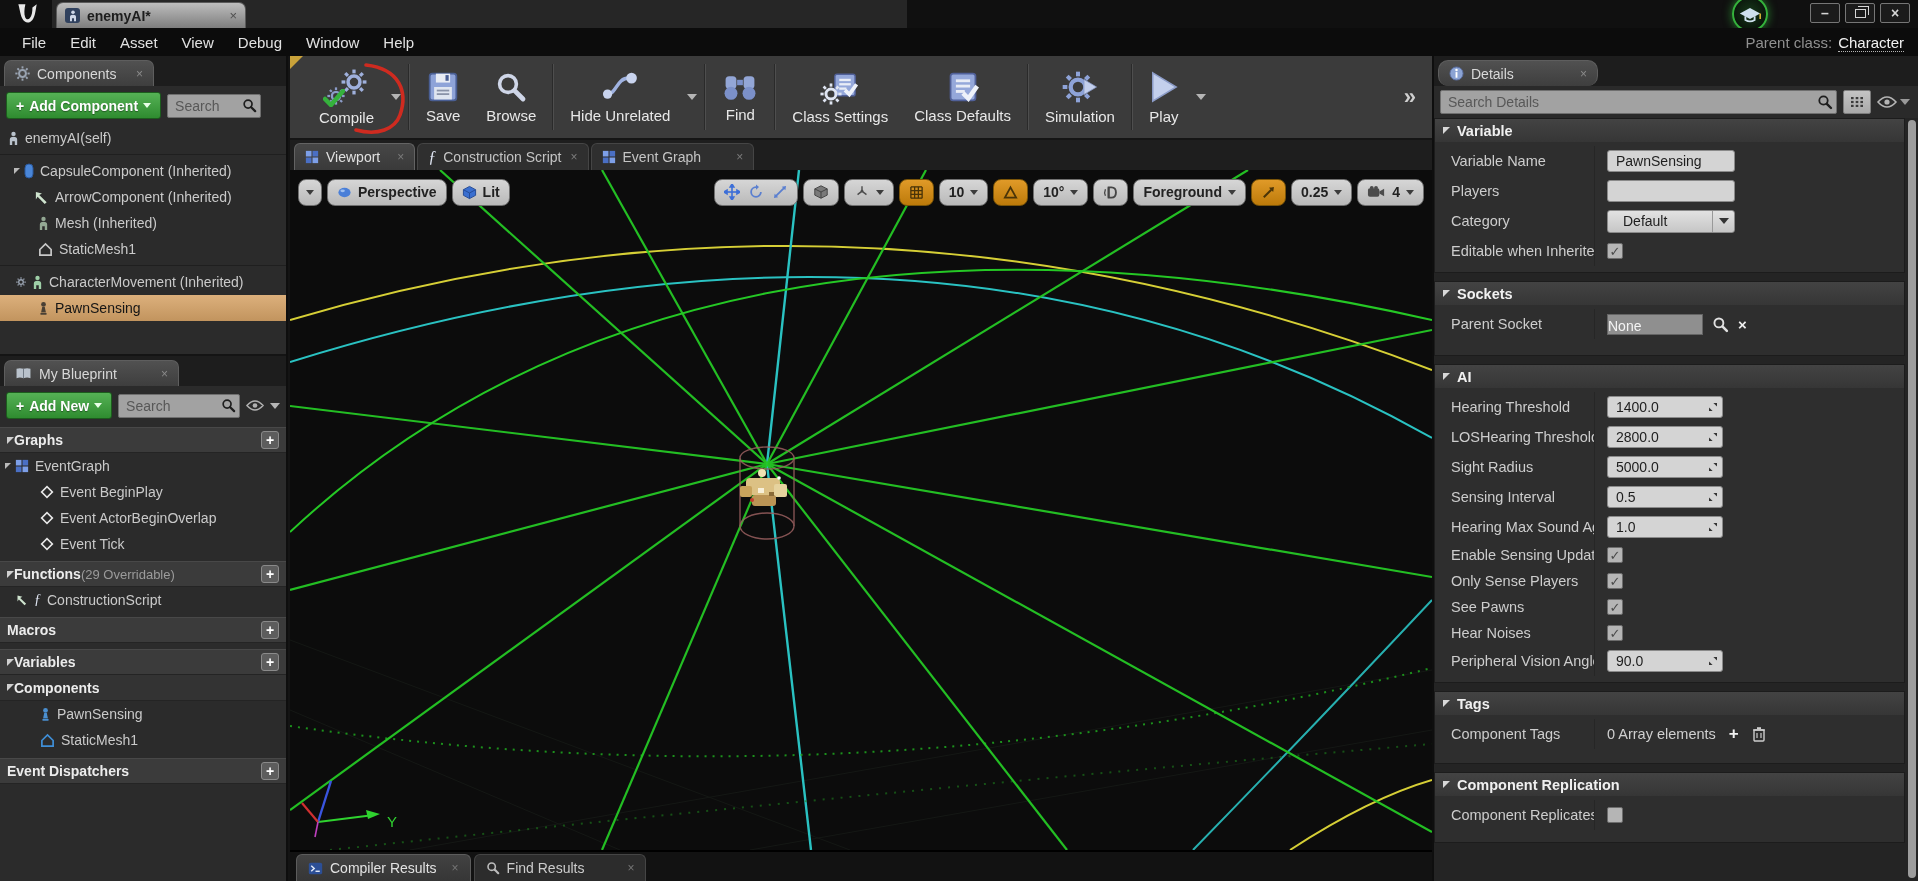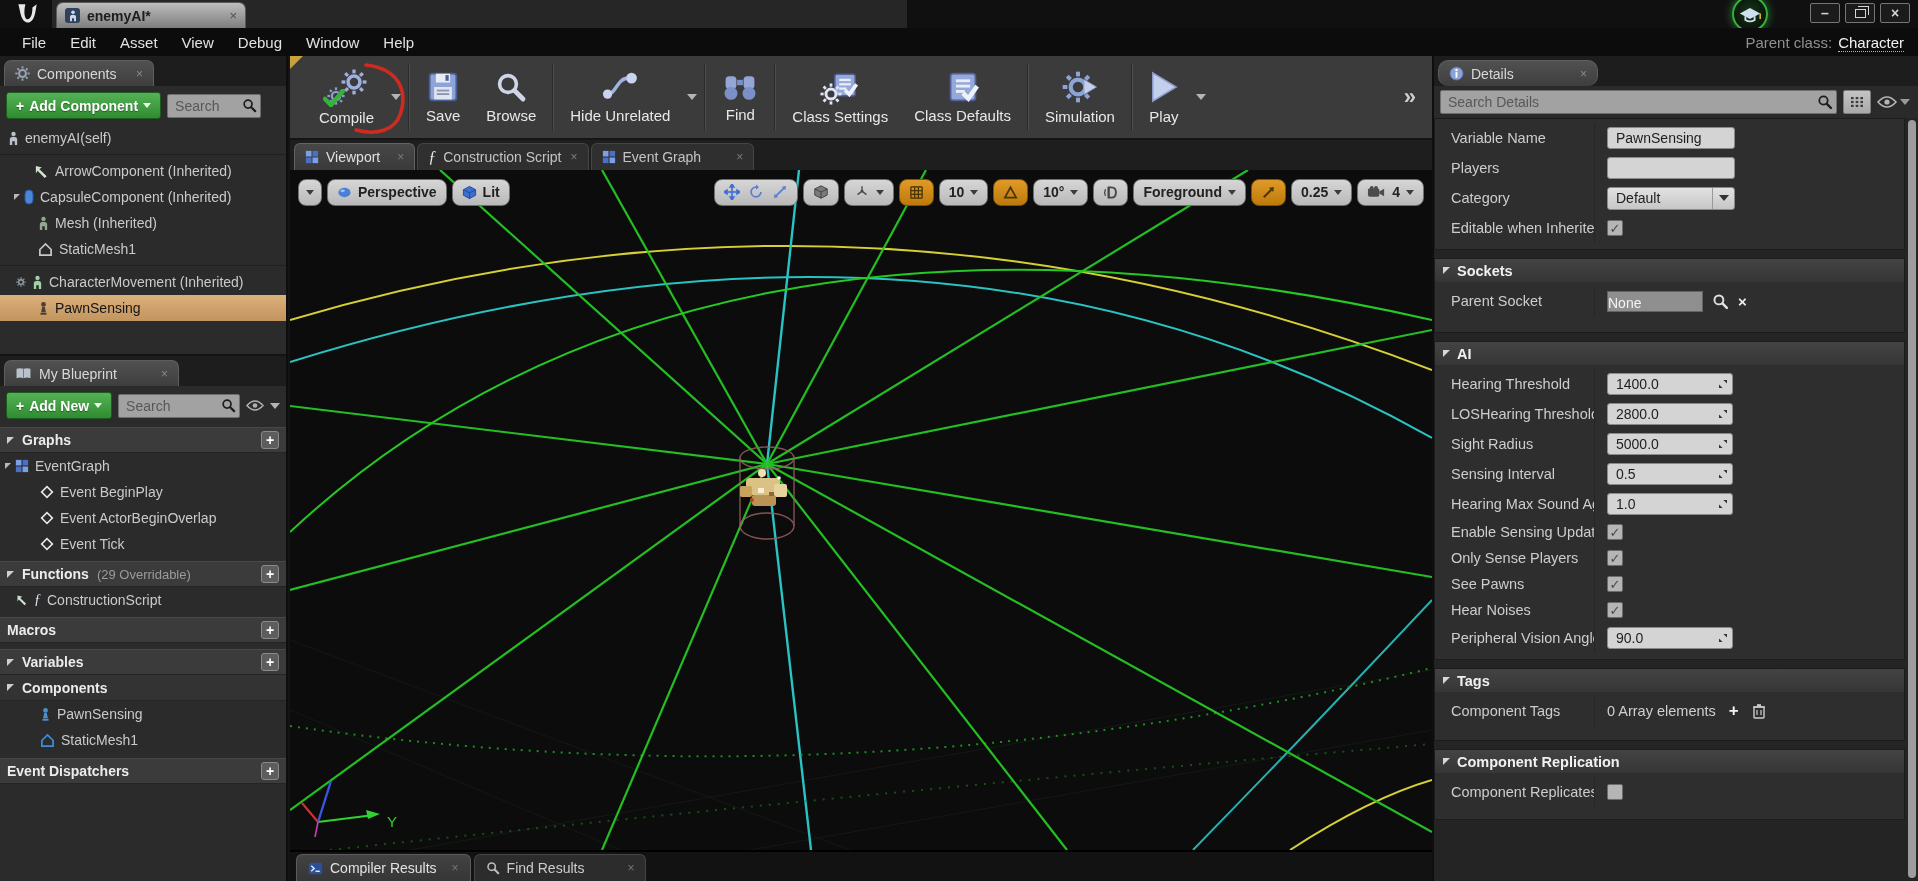--- a/index.html
+++ b/index.html
@@ -58,21 +58,21 @@
   .searchbox svg { position:absolute; right:4px; top:4px; color:#1e1e1e; }
 
   
   .trow { height:26px; display:flex; align-items:center; gap:6px; font-size:14px; color:#cacaca; padding-left:8px; }
   .trow.sel { background:linear-gradient(#dcb07c,#c2945e); color:#151515; }
   .tsep { height:1px; background:#1f1f1f; margin:3px 0; }
   .expander { width:0; height:0; border-top:6px solid #b9b9b9; border-right:6px solid transparent; margin-right:-2px; }
 
   
   .bsec { height:26px; background:#3b3b3b; border-top:1px solid #484848; border-bottom:1px solid #242424;
-    display:flex; align-items:center; padding:0 7px; font-size:14px; font-weight:bold; color:#ececec; gap:8px; }
+    display:flex; align-items:center; padding:0 7px; font-size:14px; font-weight:bold; color:#ececec; gap:0; }
   .bsec .hint { font-weight:normal; color:#9b9b9b; font-size:13px; }
   .plusbtn { margin-left:auto; width:18px; height:18px; background:#5d5d5d; border:1px solid #8a8a8a; border-radius:3px;
     color:#fff; font-weight:bold; font-size:14px; line-height:16px; text-align:center; }
   .sectri { width:0; height:0; border-bottom:7px solid #cfcfcf; border-right:7px solid transparent; transform:rotate(90deg); }
 
   
   .toolbar { position:relative; height:84px; background:#3b3b3b; border-bottom:2px solid #151515; display:flex; align-items:center; padding:0 10px 0 16px; }
   .toolbar::before { content:""; position:absolute; left:0; top:0; width:0; height:0;
     border-top:13px solid #c9a23a; border-right:13px solid transparent; }
   .tbtn { display:flex; flex-direction:column; align-items:center; justify-content:center; gap:4px; padding:0 13px; height:78px; }
@@ -120,25 +120,25 @@
   .dhead { height:23px; background:linear-gradient(#434343,#363636); display:flex; align-items:center; gap:7px;
     padding:0 8px; font-size:14.5px; font-weight:bold; color:#f0f0f0; }
   .dhead .sectri { border-bottom-color:#d8d8d8; }
   .dbody { background:#2e2e2e; padding:4px 0 6px 0; }
   .drow { min-height:30px; display:flex; align-items:center; }
   .dlabel { width:160px; flex:0 0 160px; padding-left:16px; font-size:14.5px; color:#cdcdcd;
     white-space:nowrap; overflow:hidden; border-right:1px solid #262626; align-self:stretch; display:flex; align-items:center; }
   .dval { padding-left:12px; display:flex; align-items:center; gap:9px; }
   .field { position:relative; width:128px; height:22px; background:#d4d4d4; border:1px solid #8a8a8a; border-radius:3px;
     font-size:14px; color:#1e1e1e; display:flex; align-items:center; padding:0 20px 0 8px; white-space:nowrap; overflow:hidden; }
-  .field.numeric { width:126px; }
+  .field.numeric { width:116px; }
   .field .spin { position:absolute; right:4px; top:5px; }
   .field input { width:100%; border:none; background:transparent; font-size:14px; color:#1e1e1e; outline:none; }
   .dropdown { position:relative; width:128px; height:23px; background:linear-gradient(#e2e2e2,#c6c6c6); border:1px solid #8a8a8a;
-    border-radius:3px; font-size:14px; color:#1e1e1e; display:flex; align-items:center; padding-left:8px; }
+    border-radius:3px; font-size:14px; color:#1e1e1e; display:flex; align-items:center; padding-left:15px; }
   .dropdown .dd { position:absolute; right:0; top:0; bottom:0; width:22px; border-left:1px solid #999;
     display:flex; align-items:center; justify-content:center; }
   .dropdown .dd i { border-top:6px solid #333; border-left:5px solid transparent; border-right:5px solid transparent; width:0; height:0; }
   .checkbox { width:16px; height:16px; background:#b5b5b5; border:1px solid #6c6c6c; border-radius:2px;
     display:flex; align-items:center; justify-content:center; font-size:13px; font-weight:bold; color:#4a4a4a; }
   .checkbox.checked::after { content:"✓"; }
   .socketval { width:96px; height:21px; background:#8f8f8f; border:1px solid #646464; font-size:14px; color:#f4f4f4;
     display:flex; align-items:flex-end; padding-left:0; }
   .xglyph { color:#efefef; font-weight:bold; font-size:15px; }
   .tagstext { font-size:14.5px; color:#cfcfcf; }
@@ -409,32 +409,32 @@
           </svg>
       </div>
     </div>
     <div class="trow" style="margin-top:2px;">
       <svg width="11" height="15" color="#b9c2cc">
           <use href="#sym-person" width="11" height="15"></use>
         </svg>
       <span>enemyAI(self)</span>
     </div>
     <div class="tsep"></div>
-    <div class="trow" style="padding-left:34px;">
-      <svg width="15" height="15">
-          <use href="#sym-arrow" width="15" height="15"></use>
-        </svg>
-      <span>ArrowComponent (Inherited)</span>
-    </div>
     <div class="trow" style="padding-left:14px;">
       <span class="expander"></span>
       <svg width="10" height="16">
           <use href="#sym-capsule" width="10" height="16"></use>
         </svg>
       <span>CapsuleComponent (Inherited)</span>
+    </div>
+    <div class="trow" style="padding-left:34px;">
+      <svg width="15" height="15">
+          <use href="#sym-arrow" width="15" height="15"></use>
+        </svg>
+      <span>ArrowComponent (Inherited)</span>
     </div>
     <div class="trow" style="padding-left:38px;">
       <svg width="11" height="15" color="#93a893">
           <use href="#sym-person" width="11" height="15"></use>
         </svg>
       <span>Mesh (Inherited)</span>
     </div>
     <div class="trow" style="padding-left:38px;">
       <svg width="15" height="15" color="#c8c8c8">
           <use href="#sym-house" width="15" height="15"></use>
@@ -874,20 +874,24 @@
       <svg width="20" height="12">
           <use href="#sym-eye" width="20" height="12"></use>
         </svg>
       <span class="tcaret" style="margin:0; border-top-color:#999;"></span>
     </div>
   </div>
 
   <div class="dscroll">
 
     <div class="dsec">
+      <div class="dhead">
+        <span class="sectri"></span>
+        <span>Variable</span>
+      </div>
       <div class="dbody">
         <div class="drow">
           <div class="dlabel">Variable Name</div>
           <div class="dval">
               <div class="field">
                 <input value="PawnSensing" style="">
               </div>
             </div>
         </div>
         <div class="drow">

